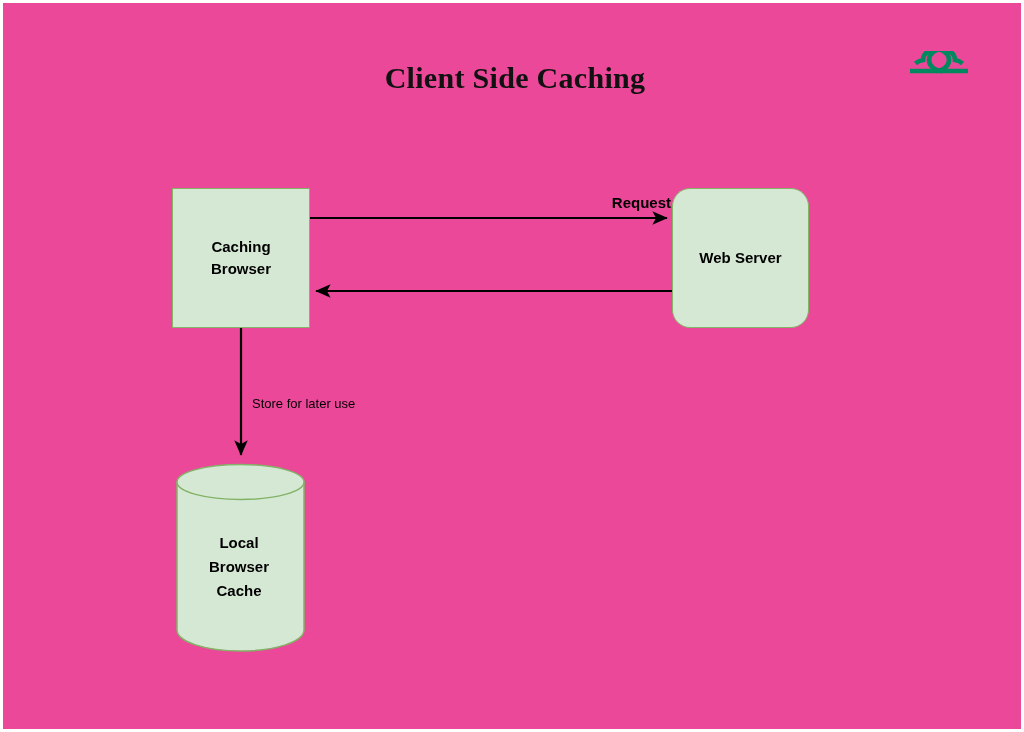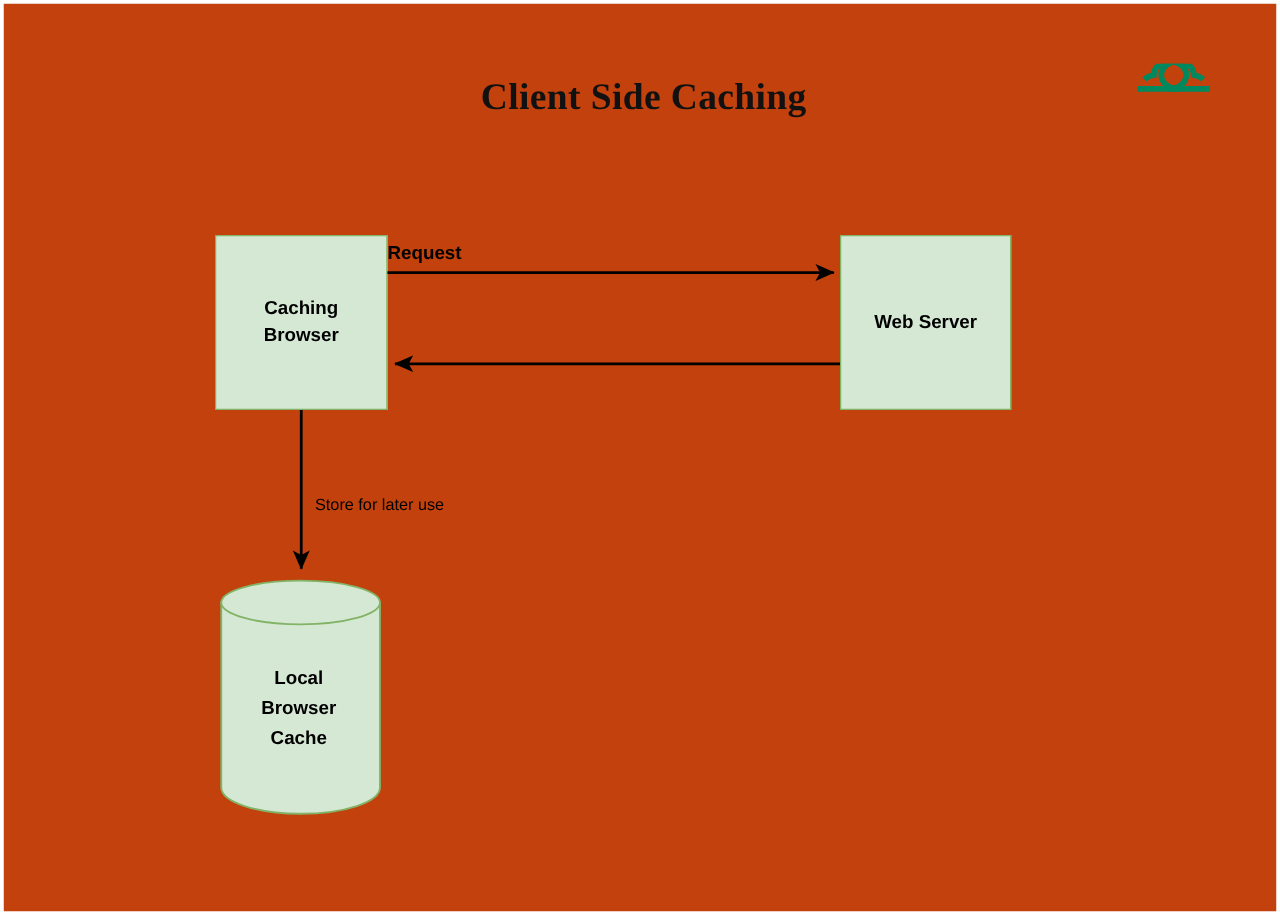--- a/index.html
+++ b/index.html
@@ -7,21 +7,21 @@
     padding: 0;
     background: #ffffff;
   }
   body {
     font-family: "Liberation Sans", sans-serif;
   }
   #canvas {
     position: relative;
     width: 1024px;
     height: 732px;
-    background: #c2410c;
+    background: #ec4899;
     border: 3px solid #ffffff;
     box-sizing: border-box;
     overflow: hidden;
   }
   #title {
     position: absolute;
     left: 0;
     top: 58px;
     width: 1024px;
     text-align: center;
@@ -56,24 +56,25 @@
     left: 169px;
     top: 185px;
     width: 138px;
     height: 140px;
   }
   #web-server-box {
     left: 669px;
     top: 185px;
     width: 137px;
     height: 140px;
+    border-radius: 18px;
   }
   .edge-label {
     position: absolute;
-    text-align: left;
+    text-align: right;
     color: #000000;
     white-space: nowrap;
   }
   #request-label {
     left: 307px;
     top: 191px;
     width: 361px;
     font-size: 15px;
     font-weight: bold;
   }

